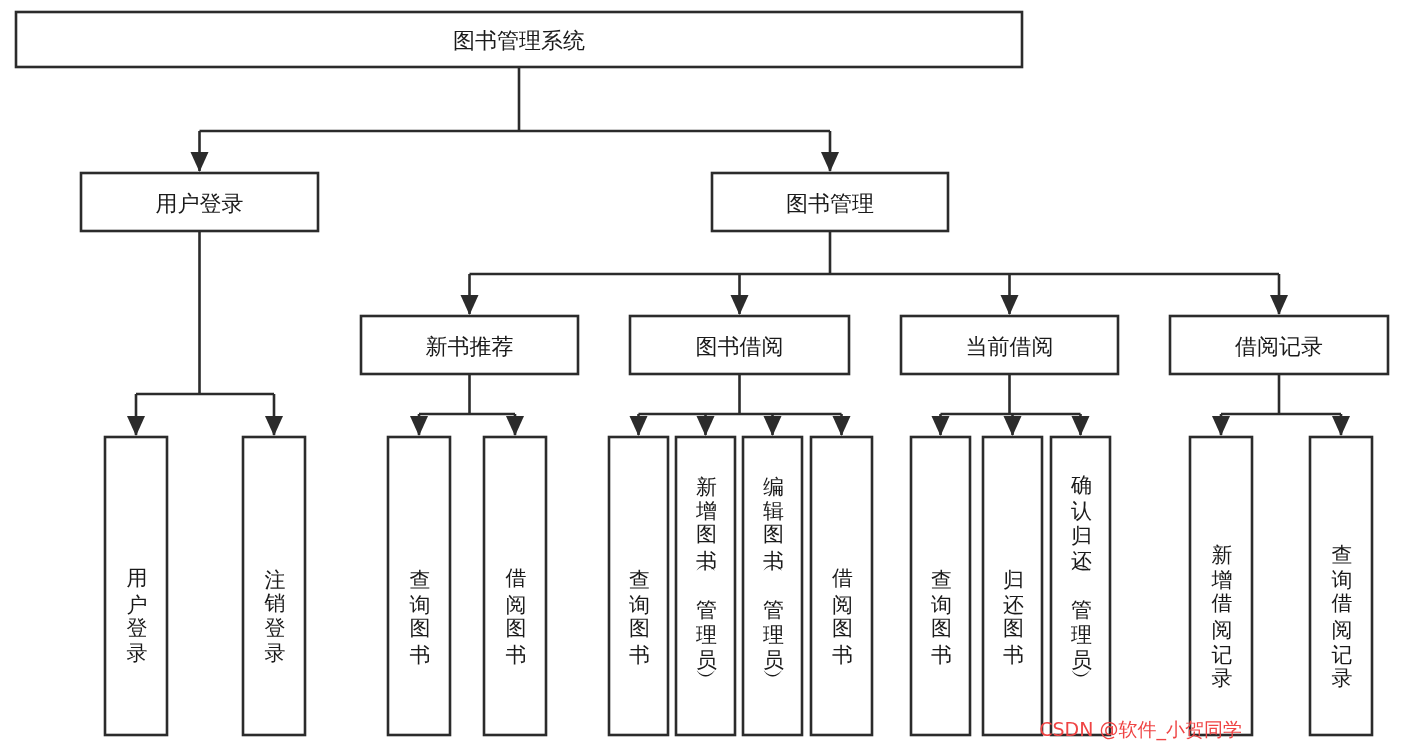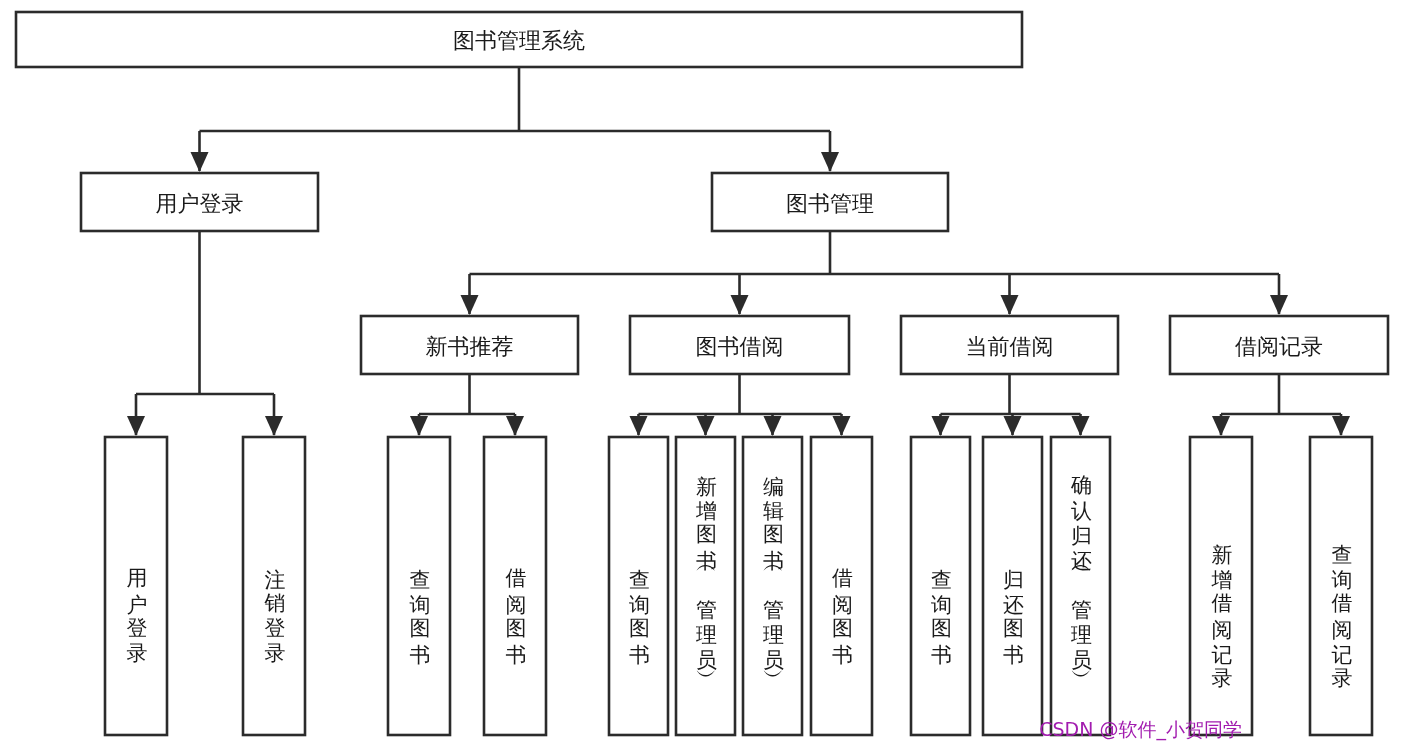--- a/index.html
+++ b/index.html
@@ -57,21 +57,21 @@
     text-orientation: upright;
     text-anchor: middle;
     letter-spacing: 2px;
   }
   .watermark {
     position: absolute;
     right: 8px;
     bottom: 4px;
     font-family: "DejaVu Sans", "Liberation Sans", sans-serif;
     font-size: 19px;
-    color: #a21caf;
+    color: #ef4444;
     white-space: nowrap;
     user-select: none;
   }
 </style>
 </head>
 <body>
 
 <div id="diagram-root">
 
   <svg id="tree-svg" viewBox="0 0 1405 747" xmlns="http://www.w3.org/2000/svg">

